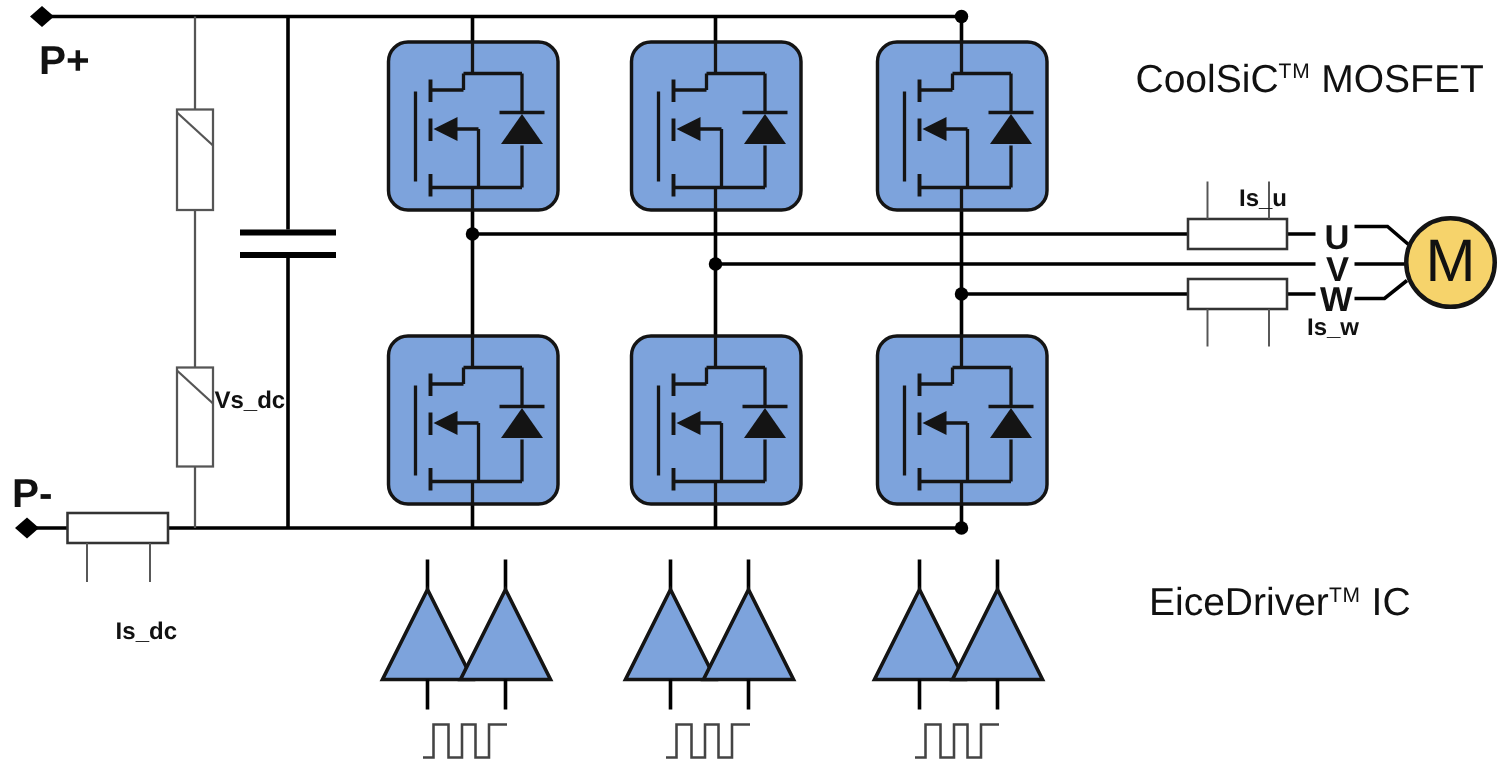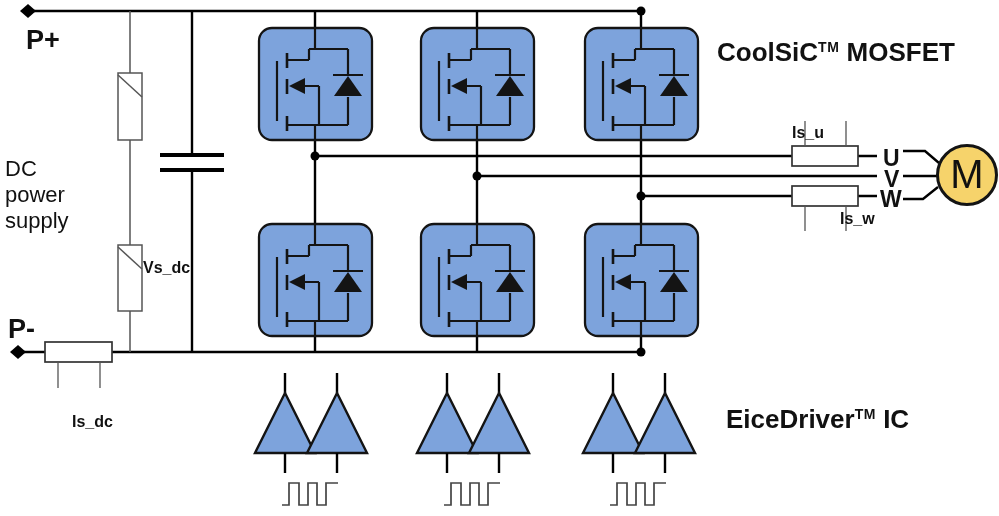--- a/index.html
+++ b/index.html
@@ -22,25 +22,25 @@
   .dot{fill:var(--wire,#000);}
   .motor-circle{fill:var(--motor-fill,#f6d36b);stroke:var(--module-stroke,#111);stroke-width:3;}
   .cap-plate{fill:var(--wire,#000);}
 
   
   .lbl{position:absolute;color:#111;white-space:nowrap;}
   .rail-lbl{font-size:27px;font-weight:bold;}
   .supply-lbl{font-size:22px;line-height:26px;}
   .sense-lbl{font-size:16px;font-weight:bold;}
   .phase-lbl{font-size:23px;font-weight:bold;}
-  .title-lbl{font-size:26px;font-weight:bold;}
+  .title-lbl{font-size:26px;font-weight:normal;margin-left:40px;}
   .title-lbl .tm{font-size:14px;vertical-align:9px;letter-spacing:.5px;}
   .title-lbl .suffix{margin-left:.28em;}
   .motor-lbl{font-size:40px;text-align:center;}
-  .ctr{text-align:left;}
+  .ctr{text-align:right;}
 </style>
 </head>
 <body>
 
 <div class="canvas">
 
   <svg width="999" height="516" viewBox="0 0 999 516">
     <defs>
 
       <g id="mosfet-module">
@@ -129,37 +129,32 @@
     <use href="#pwm" x="282" y="483"></use>
     <use href="#pwm" x="444" y="483"></use>
     <use href="#pwm" x="610" y="483"></use>
 
     <circle class="motor-circle" cx="967" cy="175" r="29.5"></circle>
   </svg>
 
   <div class="lbl rail-lbl" style="left:26px;top:25px;">P+</div>
   <div class="lbl rail-lbl" style="left:8px;top:314px;">P-</div>
 
-  <div class="lbl supply-lbl" style="left:5px;top:156px;">
-    <div>DC</div>
-    <div>power</div>
-    <div>supply</div>
-  </div>
 
   <div class="lbl sense-lbl" style="left:143px;top:259px;">Vs_dc</div>
   <div class="lbl sense-lbl ctr" style="left:72px;top:369px;width:46px;margin-top:44px;">Is_dc</div>
   <div class="lbl sense-lbl ctr" style="left:792px;top:124px;width:66px;">Is_u</div>
   <div class="lbl sense-lbl ctr" style="left:840px;top:210px;width:66px;">Is_w</div>
 
   <div class="lbl phase-lbl" style="left:883px;top:145px;">U</div>
   <div class="lbl phase-lbl" style="left:884px;top:166px;">V</div>
   <div class="lbl phase-lbl" style="left:880px;top:186px;">W</div>
 
   <div class="lbl title-lbl" style="left:717px;top:37px;">
     <span>CoolSiC</span><span class="tm">TM</span><span class="suffix">MOSFET</span>
   </div>
 
-  <div class="lbl title-lbl" style="left:726px;top:404px;">
+  <div class="lbl title-lbl" style="left:726px;top:386px;">
     <span>EiceDriver</span><span class="tm">TM</span><span class="suffix">IC</span>
   </div>
 
   <div class="lbl motor-lbl" style="left:937px;top:152px;width:60px;">M</div>
 </div>
 
 </body></html>

